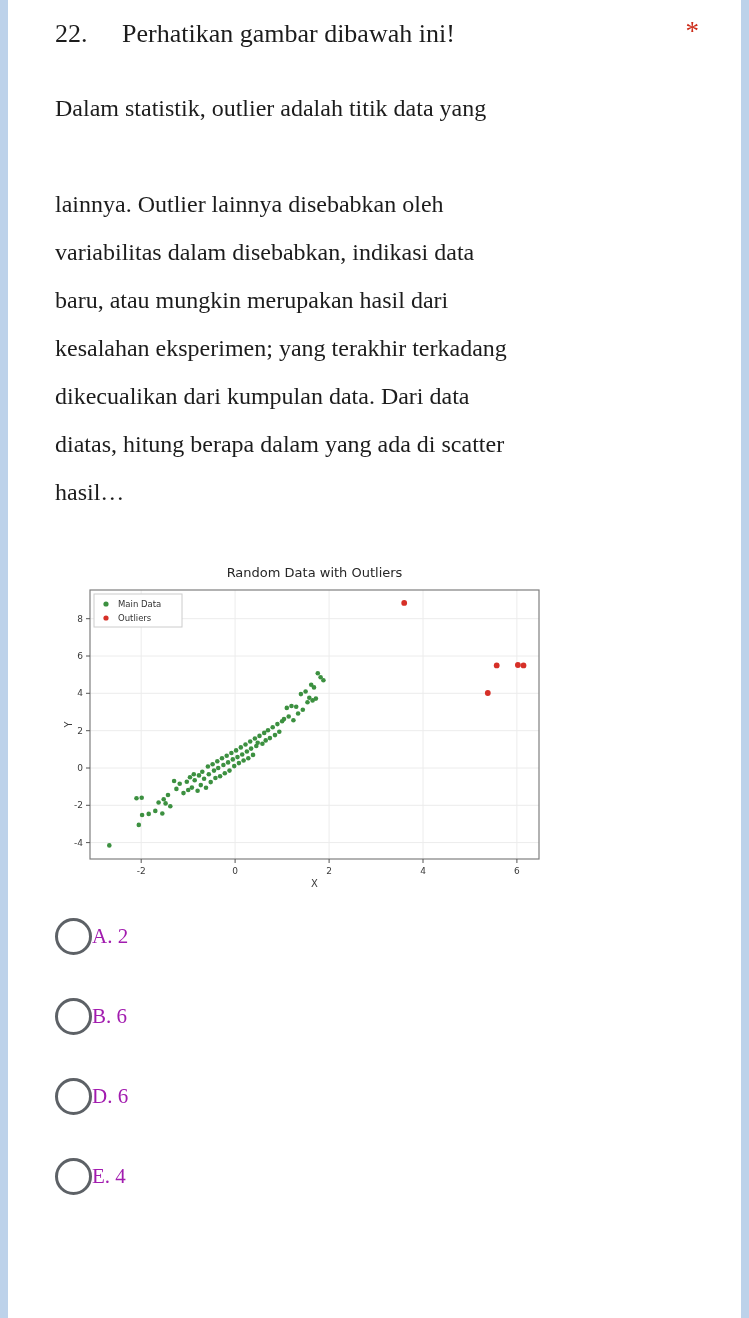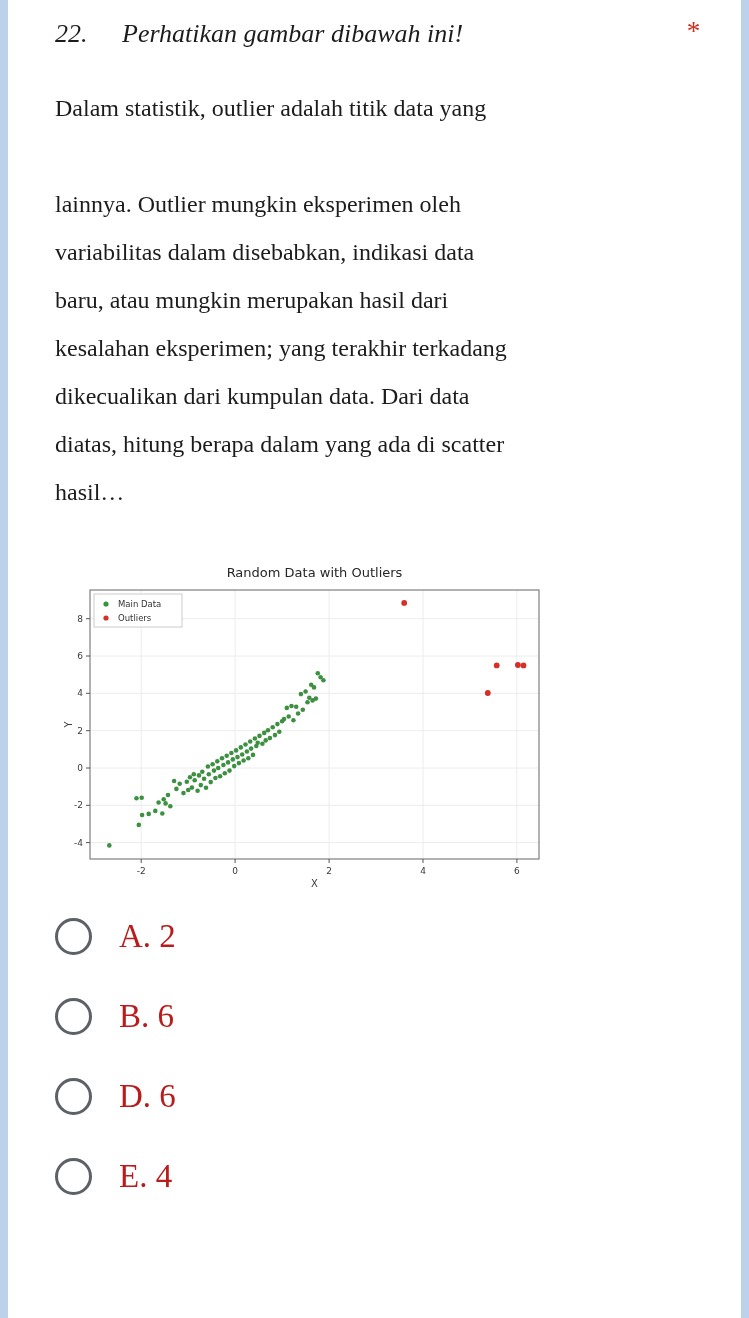--- a/index.html
+++ b/index.html
@@ -1,58 +1,58 @@
 <!DOCTYPE html>
 <html><head>
 <meta charset="utf-8">
 <style>
   html,body{margin:0;padding:0;background:#ffffff;}
   body{font-family:"Liberation Serif","DejaVu Serif",serif;color:#1c1c1c;position:relative;width:749px;min-height:1318px;}
   .side-border{position:absolute;top:0;bottom:0;width:8px;}
   .side-border.left{left:0;}
   .side-border.right{right:0;}
   .content{padding:14px 50px 30px 55px;}
-  .q-header{display:flex;align-items:flex-start;font-size:26px;line-height:40px;font-style:italic;}
+  .q-header{display:flex;align-items:flex-start;font-size:26px;line-height:40px;}
   .q-number{min-width:67px;}
   .q-asterisk{margin-left:auto;font-size:27px;line-height:34px;}
   .q-body{margin-top:30px;font-size:24px;line-height:48px;max-width:650px;}
   .figure{margin-top:42px;margin-left:5px;width:500px;height:332px;position:relative;}
   .figure svg{display:block;}
   .figure .grid{stroke:#ececec;stroke-width:1;}
   .figure .frame{fill:none;stroke:#7f7f7f;stroke-width:1.2;}
   .figure .tick{stroke:#555;stroke-width:1;}
   .figure .ticklabel{font-family:"DejaVu Sans",sans-serif;font-size:9px;fill:#3a3a3a;}
   .figure .title{font-family:"DejaVu Sans",sans-serif;font-size:13px;fill:#262626;}
   .figure .axislabel{font-family:"DejaVu Sans",sans-serif;font-size:10px;fill:#3a3a3a;}
   .figure .legendbox{fill:#ffffff;stroke:#cccccc;stroke-width:1;}
   .figure .legendtext{font-family:"DejaVu Sans",sans-serif;font-size:8.5px;fill:#333333;}
   .options{margin-top:28px;}
   .option-row{display:flex;align-items:center;margin-bottom:43px;}
   .option-row:last-child{margin-bottom:0;}
   .radio{width:37px;height:37px;box-sizing:border-box;border:3.5px solid #5d6166;border-radius:50%;background:#fff;flex:0 0 auto;cursor:pointer;}
-  .option-label{margin-left:27px;font-size:33px;line-height:37px;color:#b91c1c;cursor:pointer;}
+  .option-label{font-size:21px;line-height:37px;color:#a21caf;cursor:pointer;}
 </style>
 </head>
 <body>
 
 <div class="side-border left" style="background: rgb(189, 210, 234);"></div>
 <div class="side-border right" style="background: rgb(189, 210, 234);"></div>
 
 <div class="content">
 
   <div class="q-header">
     <span class="q-number">22.</span>
     <span class="q-title">Perhatikan gambar dibawah ini!</span>
     <span class="q-asterisk" style="color: rgb(205, 44, 26);">*</span>
   </div>
 
   <div class="q-body">
     <span>Dalam statistik, outlier adalah titik data yang</span><br>
     <br>
-    <span>lainnya. Outlier mungkin eksperimen oleh</span><br>
+    <span>lainnya. Outlier lainnya disebabkan oleh</span><br>
     <span>variabilitas dalam disebabkan, indikasi data</span><br>
     <span>baru, atau mungkin merupakan hasil dari</span><br>
     <span>kesalahan eksperimen; yang terakhir terkadang</span><br>
     <span>dikecualikan dari kumpulan data. Dari data</span><br>
     <span>diatas, hitung berapa dalam yang ada di scatter</span><br>
     <span>hasil…</span>
   </div>
 
   <div class="figure">
     <svg id="chart-svg" width="500" height="332" viewBox="0 0 500 332">

